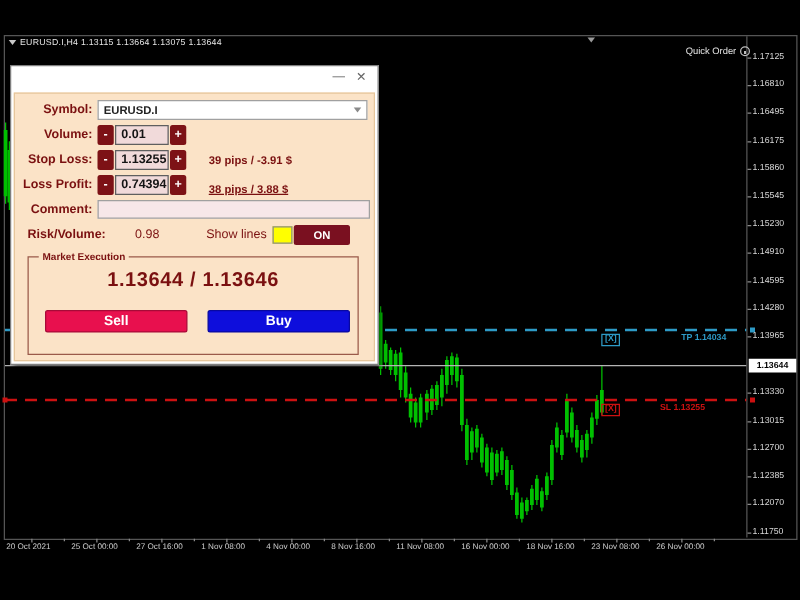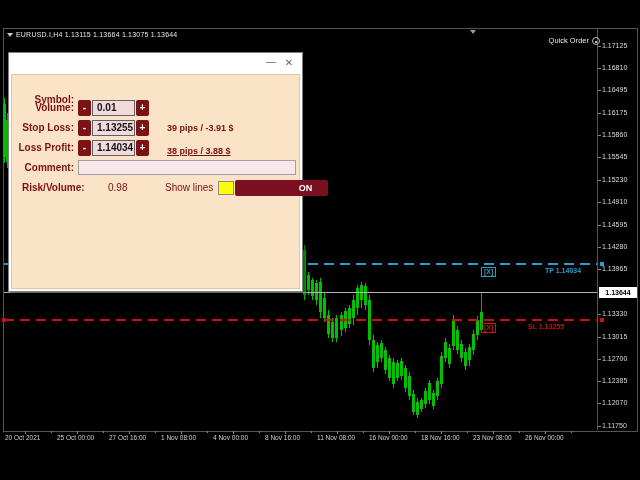--- a/index.html
+++ b/index.html
@@ -50,21 +50,21 @@
            line-height:15px;border-radius:2px;}
   .stepval{width:43px;height:16px;background:#F1DADA;border:1px solid #5F5F5F;box-sizing:border-box;color:#141414;
            font-size:10px;font-weight:bold;line-height:14px;padding-left:4px;}
   .comment-input{position:absolute;left:66px;width:218px;height:15px;background:#F7E7E9;border:1px solid #A0A0A0;
                  box-sizing:border-box;font-size:9px;padding:0 3px;}
   .rr-label{position:absolute;left:10px;color:#7A1010;font-size:10px;font-weight:bold;line-height:16px;}
   .rr-value{position:absolute;left:96px;color:#7A1010;font-size:10px;font-weight:normal;line-height:16px;}
   .sl-label{position:absolute;left:153px;color:#7A1010;font-size:10px;font-weight:normal;line-height:16px;}
   .sl-swatch{position:absolute;left:206px;top:106px;width:16px;height:14px;background:#FFFF00;border:1px solid #8A8A8A;box-sizing:border-box;}
   .on-btn{position:absolute;left:223px;top:105px;width:45px;height:16px;background:#7A1020;color:#FFF;font-size:9px;
-          font-weight:bold;text-align:center;line-height:16px;border-radius:2px;padding-left:48px;}
+          font-weight:bold;text-align:center;line-height:16px;border-radius:2px;}
   .groupbox{position:absolute;left:10px;top:130px;width:263px;height:77px;border:1px solid #9A5A4A;}
   .legend{position:absolute;left:8px;top:-5px;background:#FBE3C7;padding:0 3px;color:#7A1010;font-size:8px;font-weight:bold;line-height:9px;}
   .bigprice{position:absolute;left:0;right:0;top:10px;text-align:center;color:#7A1010;font-size:16px;font-weight:bold;letter-spacing:.5px;}
   .sell-btn{position:absolute;left:13px;top:42px;width:114px;height:18px;background:#E8104E;border:1px solid #A80A38;
             border-radius:2px;color:#FFF;font-size:11px;font-weight:bold;text-align:center;line-height:17px;box-sizing:border-box;}
   .buy-btn{position:absolute;left:143px;top:42px;width:114px;height:18px;background:#0E0EDC;border:1px solid #0808A0;
            border-radius:2px;color:#FFF;font-size:11px;font-weight:bold;text-align:center;line-height:17px;box-sizing:border-box;}
 </style>
 </head>
 <body>
@@ -271,50 +271,64 @@
       <div class="time-tick" style="left: 545px;"></div>
       <div class="time-tick" style="left: 571px; height: 2px;"></div>
     </div>
 
   <div class="dlg">
     <div class="dlg-min">—</div>
     <div class="dlg-close">✕</div>
 
     <div class="dlg-body">
 
-      <div class="flabel" style="top:5px;margin-top:12px;">Symbol:</div>
+      <div class="flabel" style="top:5px;">Symbol:</div>
+      <div class="combo" style="top:5px;">
+        <span>EURUSD.I</span>
+        <span class="car"></span>
+      </div>
 
       <div class="flabel" style="top:25px;">Volume:</div>
       <div class="stepper" style="top:25px;">
         <div class="stepbtn">-</div>
         <div class="stepval">0.01</div>
         <div class="stepbtn">+</div>
       </div>
 
       <div class="flabel" style="top:45px;">Stop Loss:</div>
       <div class="stepper" style="top:45px;">
         <div class="stepbtn">-</div>
         <div class="stepval">1.13255</div>
         <div class="stepbtn">+</div>
       </div>
       <div class="note" style="top:45px;">39 pips / -3.91 $</div>
 
       <div class="flabel" style="top:65px;">Loss Profit:</div>
       <div class="stepper" style="top:65px;">
         <div class="stepbtn">-</div>
-        <div class="stepval">1.14034</div>
+        <div class="stepval">0.74394</div>
         <div class="stepbtn">+</div>
       </div>
       <div class="note" style="top:68px;text-decoration:underline;">38 pips / 3.88 $</div>
 
       <div class="flabel" style="top:85px;">Comment:</div>
       <input class="comment-input" style="top: 85px;" value="">
 
       <div class="rr-label" style="top:105px;">Risk/Volume:</div>
       <div class="rr-value" style="top:105px;">0.98</div>
       <div class="sl-label" style="top:105px;">Show lines</div>
       <div class="sl-swatch"></div>
       <div class="on-btn">ON</div>
 
+      <div class="groupbox">
+        <div class="legend">Market Execution</div>
+        <div class="bigprice">
+          <span>1.13644</span>
+          <span>/</span>
+          <span>1.13646</span>
+        </div>
+        <div class="sell-btn">Sell</div>
+        <div class="buy-btn">Buy</div>
+      </div>
 
     </div>
   </div>
 </div>
 
 </body></html>

